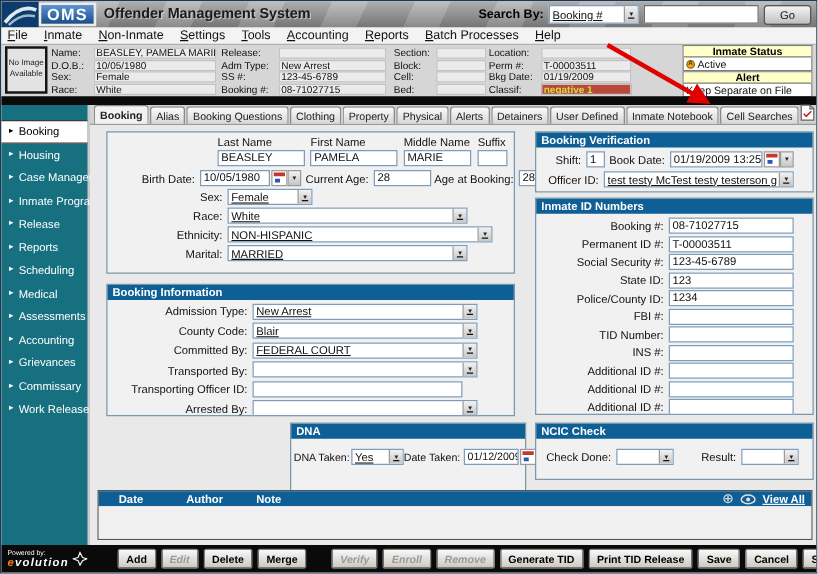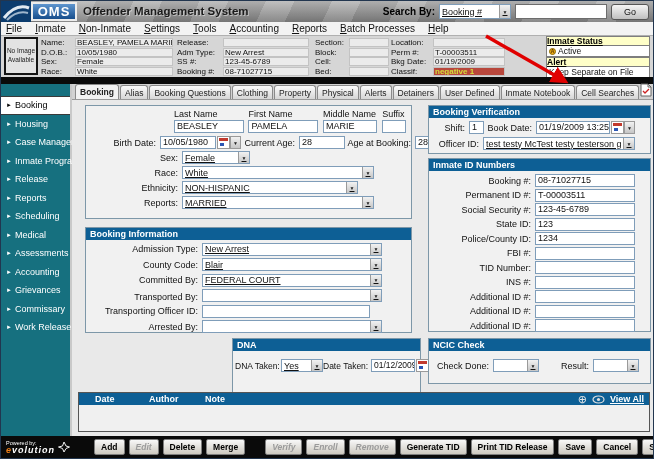--- a/index.html
+++ b/index.html
@@ -35,21 +35,21 @@
   .noimg{position:absolute;left:3px;top:1px;width:34px;height:38px;border:2px solid #141414;background:#e3e3e3;
     font-size:6.5px;line-height:1.35;text-align:center;display:flex;align-items:center;justify-content:center;color:#222;}
   .bcol{position:absolute;top:2px;}
   .brow{display:flex;align-items:center;height:9.5px;}
   .blbl{font-size:8px;color:#111;white-space:nowrap;}
   .bval{font-size:8px;color:#111;background:#ebebeb;border:1px solid #c3c3c3;height:9px;line-height:7px;
     padding:0 1px;overflow:hidden;white-space:nowrap;}
   .bval.classif{background:#b8473c;color:#d3df3a;font-weight:bold;}
   .statusbox{position:absolute;left:545px;width:104px;border:1px solid #7e7e7e;background:#fff;}
   .status-hd{background:#ffffc8;border-bottom:1px solid #7e7e7e;font-size:8.5px;font-weight:bold;
-    height:9px;line-height:9px;color:#000;text-decoration:underline;}
+    text-align:center;height:9px;line-height:9px;color:#000;}
   .status-val{font-size:8.5px;height:10px;display:flex;align-items:center;gap:2px;padding-left:2px;color:#111;white-space:nowrap;}
   .status-dot{width:7px;height:7px;border-radius:50%;background:#eca817;border:1px solid #8a6a00;
     font-size:5px;font-weight:bold;color:#5a3c00;display:flex;align-items:center;justify-content:center;flex:none;}
 
   .blackbar{position:absolute;left:0;top:76px;width:100%;height:7px;background:#0a0a0a;}
 
   
   .sidebar{position:absolute;left:0;top:83px;width:71px;bottom:22px;background:#16707f;border-right:2px solid #c9c9c9;padding-top:12px;}
   .side-item{height:18.5px;display:flex;align-items:center;gap:3px;padding-left:5px;color:#fff;font-size:9px;cursor:pointer;white-space:nowrap;}
   .side-item .side-arrow{font-size:6px;line-height:1;}
@@ -363,27 +363,27 @@
             </div>
             <div class="prow" style="margin-top: 2px;">
               <span class="lbl" style="width: 92px;">Race:</span>
               <span class="select" style="width: 192px;">
                 <span class="sel-text">White</span>
                 <span class="dd">▼</span>
               </span>
             </div>
             <div class="prow" style="margin-top: 2px;">
               <span class="lbl" style="width: 92px;">Ethnicity:</span>
-              <span class="select" style="width: 176px;">
+              <span class="select" style="width: 212px;">
                 <span class="sel-text">NON-HISPANIC</span>
                 <span class="dd">▼</span>
               </span>
             </div>
             <div class="prow" style="margin-top: 2px;">
-              <span class="lbl" style="width: 92px;">Reports:</span>
+              <span class="lbl" style="width: 92px;">Marital:</span>
               <span class="select" style="width: 192px;">
                 <span class="sel-text">MARRIED</span>
                 <span class="dd">▼</span>
               </span>
             </div>
           </div>
       </div>
 
       <div class="panel" style="left:13px;top:127px;width:327px;height:106px;">
         <div class="panel-title">Booking Information</div>

